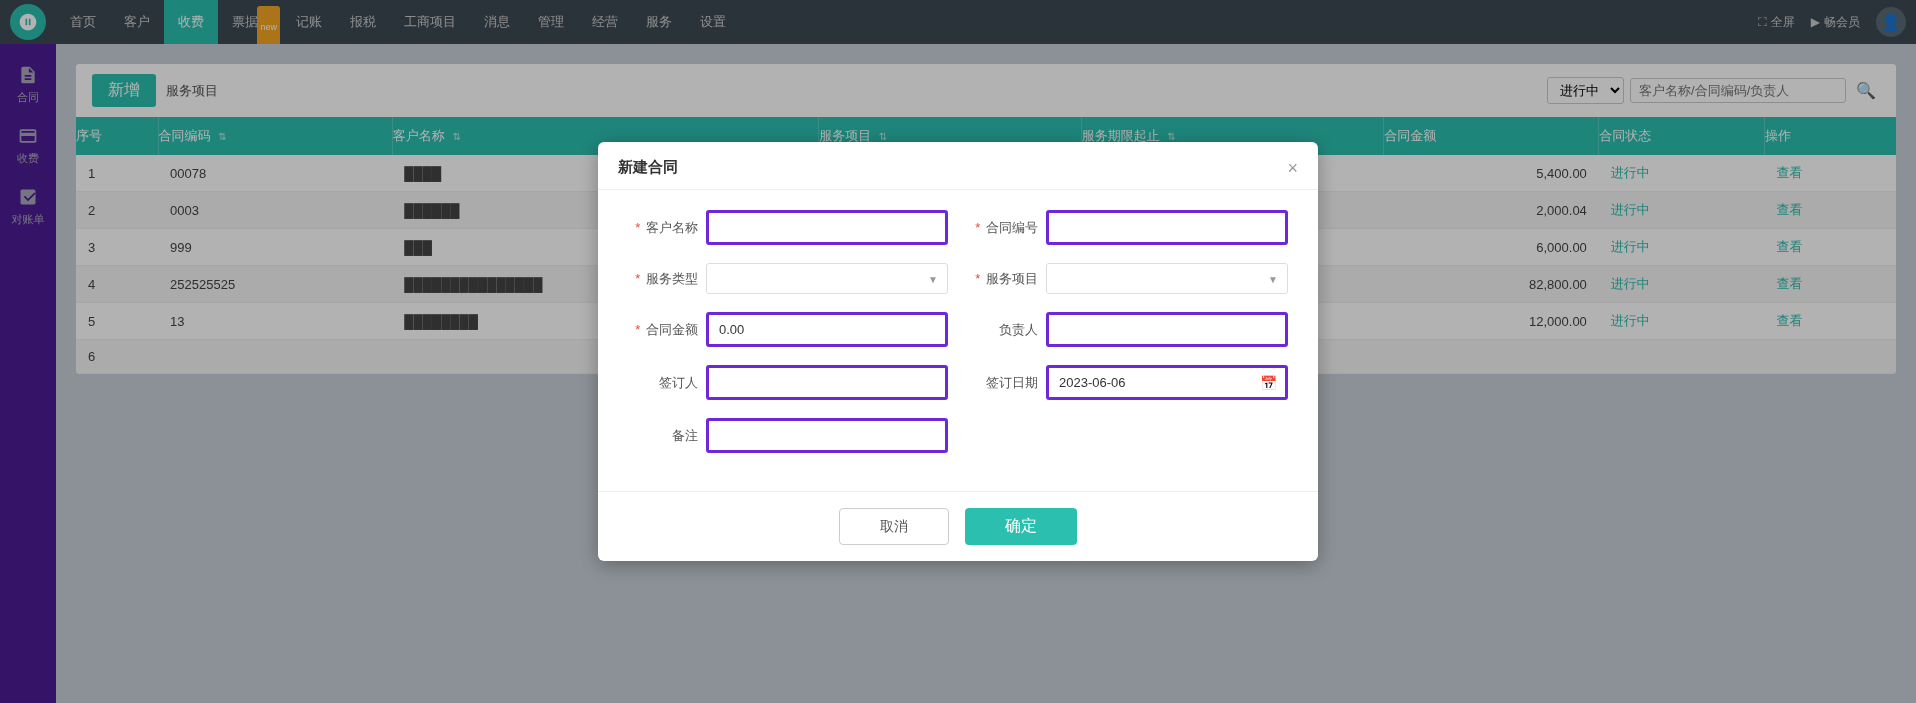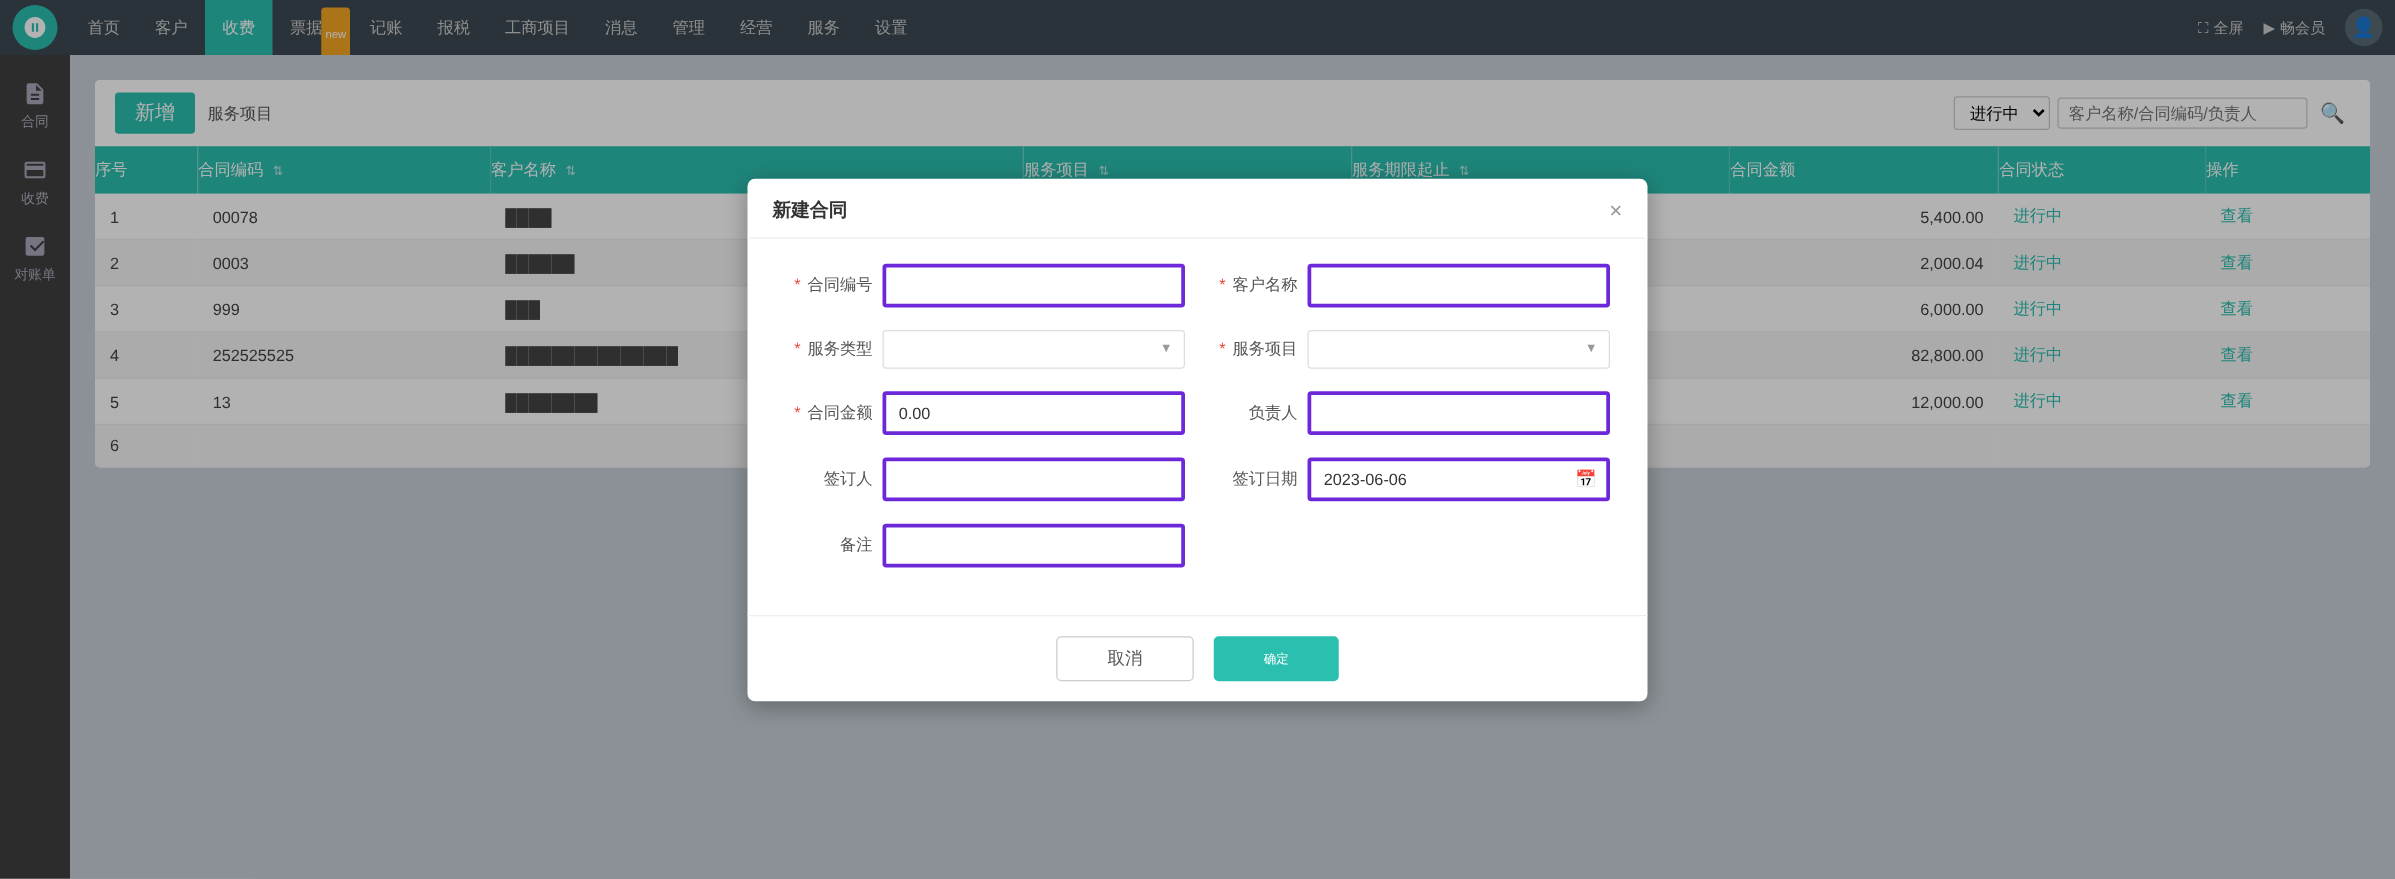--- a/index.html
+++ b/index.html
@@ -84,21 +84,21 @@
     
     .main-layout {
       display: flex;
       flex: 1;
       overflow: hidden;
     }
 
     
     .sidebar {
       width: 56px;
-      background: #404040;
+      background: #4c1d95;
       display: flex;
       flex-direction: column;
       align-items: center;
       padding-top: 10px;
       flex-shrink: 0;
     }
     .sidebar-item {
       width: 100%;
       display: flex;
       flex-direction: column;
@@ -164,21 +164,21 @@
       border-radius: 3px;
       font-size: 13px;
       background: #fff;
       cursor: pointer;
     }
     .search-input {
       border: 1px solid #ccc;
       padding: 4px 8px;
       border-radius: 3px;
       font-size: 13px;
-      width: 200px;
+      width: 216px;
     }
     .search-btn {
       background: none;
       border: none;
       cursor: pointer;
       color: #888;
       font-size: 16px;
       padding: 0 4px;
     }
 
@@ -321,21 +321,21 @@
       cursor: pointer;
       font-size: 14px;
     }
     .btn-confirm {
       background: #2bbfb0;
       border: none;
       color: #fff;
       padding: 8px 40px;
       border-radius: 4px;
       cursor: pointer;
-      font-size: 10px;
+      font-size: 16px;
     }
     .date-input-wrapper {
       flex: 1;
       position: relative;
     }
     .date-icon {
       position: absolute;
       right: 10px;
       top: 50%;
       transform: translateY(-50%);
@@ -526,28 +526,28 @@
         <div class="modal-header">
           <span>新建合同</span>
           <button class="modal-close">×</button>
         </div>
         <div class="modal-body">
 
           <div class="form-row">
             <div class="form-group">
               <label class="form-label">
                 <span class="required-star">*</span>
+                <span>客户名称</span>
+              </label>
+              <input class="form-input" type="text" value="" style="">
+            </div>
+            <div class="form-group">
+              <label class="form-label">
+                <span class="required-star">*</span>
                 <span>合同编号</span>
-              </label>
-              <input class="form-input" type="text" value="" style="">
-            </div>
-            <div class="form-group">
-              <label class="form-label">
-                <span class="required-star">*</span>
-                <span>客户名称</span>
               </label>
               <input class="form-input" type="text" value="" style="">
             </div>
           </div>
 
           <div class="form-row">
             <div class="form-group">
               <label class="form-label">
                 <span class="required-star">*</span>
                 <span>服务类型</span>

